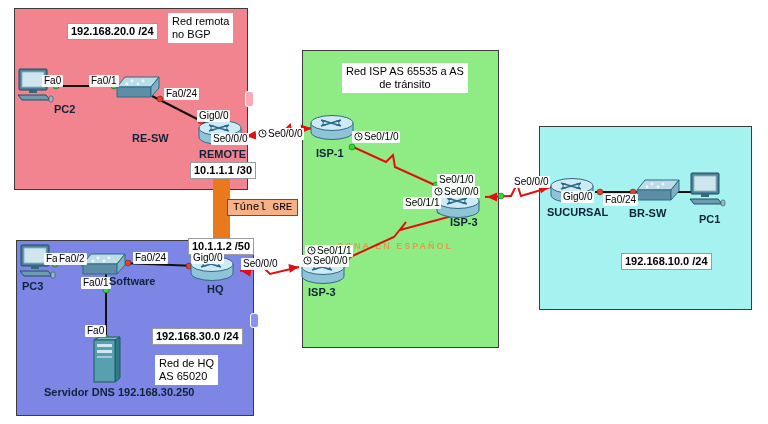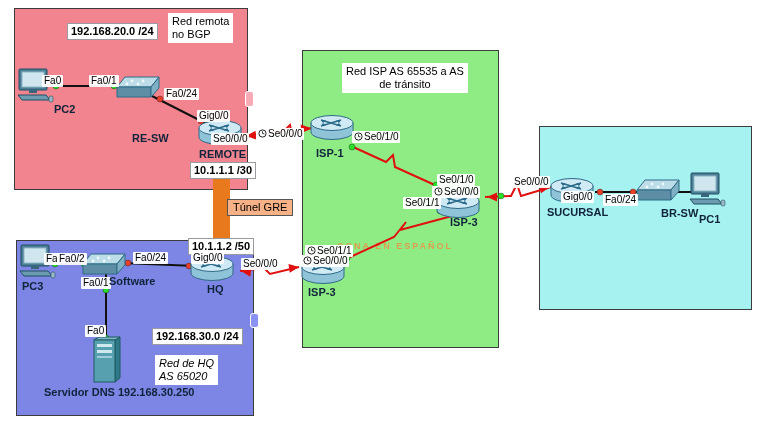--- a/index.html
+++ b/index.html
@@ -191,34 +191,34 @@
 no BGP</div>
     <div class="lbl port" style="left: 42px; top: 75px;">Fa0</div>
     <div class="lbl port" style="left: 89px; top: 75px;">Fa0/1</div>
     <div class="lbl port" style="left: 164px; top: 88px;">Fa0/24</div>
     <div class="lbl port" style="left: 197px; top: 110px;">Gig0/0</div>
     <div class="lbl port" style="left: 211px; top: 133px;">Se0/0/0</div>
     <div class="lbl devname" style="left: 22px; top: 103px; padding-left: 32px;">PC2</div>
     <div class="lbl devname" style="left: 132px; top: 98px; margin-top: 34px;">RE-SW</div>
     <div class="lbl devname" style="left: 199px; top: 148px;">REMOTE</div>
     <div class="lbl net" style="left: 190px; top: 162px;">10.1.1.1 /30</div>
-    <div class="lbl tunnel-lbl" style="left: 227px; top: 199px;">Túnel GRE</div>
+    <div class="lbl tunnel-lbl" style="left: 227px; top: 199px; font-family: Liberation Mono, monospace;">Túnel GRE</div>
     <div class="lbl net" style="left: 188px; top: 238px;">10.1.1.2 /50</div>
     <div class="lbl port" style="left: 44px; top: 253px;">Fa</div>
     <div class="lbl port" style="left: 57px; top: 253px;">Fa0/2</div>
     <div class="lbl port" style="left: 133px; top: 252px;">Fa0/24</div>
     <div class="lbl port" style="left: 191px; top: 252px;">Gig0/0</div>
     <div class="lbl port" style="left: 241px; top: 258px;">Se0/0/0</div>
     <div class="lbl port" style="left: 81px; top: 277px;">Fa0/1</div>
     <div class="lbl port" style="left: 85px; top: 325px;">Fa0</div>
     <div class="lbl devname" style="left: 22px; top: 280px;">PC3</div>
     <div class="lbl devname" style="left: 109px; top: 275px;">Software</div>
     <div class="lbl devname" style="left: 207px; top: 283px;">HQ</div>
     <div class="lbl net" style="left: 152px; top: 328px;">192.168.30.0 /24</div>
-    <div class="lbl note" style="left: 155px; top: 355px; font-style: italic;">Red de HQ
+    <div class="lbl note" style="left: 155px; top: 355px;">Red de HQ
 AS 65020</div>
     <div class="lbl devname" style="left: 32px; top: 386px; margin-left: 12px;">Servidor DNS  192.168.30.250</div>
     <div class="lbl note" style="left: 342px; top: 63px; text-align: center;">Red ISP AS 65535 a AS
 de tránsito</div>
     <div class="lbl port" style="left: 256px; top: 128px;"><svg width="9" height="9" viewBox="0 0 9 9" style="vertical-align:-1px;margin-right:1px">
         <circle cx="4.5" cy="4.5" r="3.6" fill="#fff" stroke="#222"></circle>
         <path d="M4.5 4.5 L4.5 2.3 M4.5 4.5 L6.4 4.9" stroke="#222" stroke-width="0.9" fill="none"></path>
       </svg>Se0/0/0</div>
     <div class="lbl port" style="left: 352px; top: 131px;"><svg width="9" height="9" viewBox="0 0 9 9" style="vertical-align:-1px;margin-right:1px">
         <circle cx="4.5" cy="4.5" r="3.6" fill="#fff" stroke="#222"></circle>
@@ -238,15 +238,16 @@
       </svg>Se0/1/1</div>
     <div class="lbl port" style="left: 301px; top: 255px;"><svg width="9" height="9" viewBox="0 0 9 9" style="vertical-align:-1px;margin-right:1px">
         <circle cx="4.5" cy="4.5" r="3.6" fill="#fff" stroke="#222"></circle>
         <path d="M4.5 4.5 L4.5 2.3 M4.5 4.5 L6.4 4.9" stroke="#222" stroke-width="0.9" fill="none"></path>
       </svg>Se0/0/0</div>
     <div class="lbl devname" style="left: 308px; top: 286px;">ISP-3</div>
     <div class="lbl port" style="left: 512px; top: 176px;">Se0/0/0</div>
     <div class="lbl port" style="left: 561px; top: 191px;">Gig0/0</div>
     <div class="lbl devname" style="left: 547px; top: 206px;">SUCURSAL</div>
     <div class="lbl port" style="left: 603px; top: 194px;">Fa0/24</div>
-    <div class="lbl devname" style="left: 640px; top: 207px; padding-left: 21px;">BR-SW</div>
+    <div class="lbl devname" style="left: 608px; top: 207px; padding-left: 21px;">BR-SW</div>
     <div class="lbl devname" style="left: 699px; top: 213px;">PC1</div>
+    <div class="lbl net" style="left: 621px; top: 253px;">192.168.10.0 /24</div>
   </div>
 
 </body></html>

